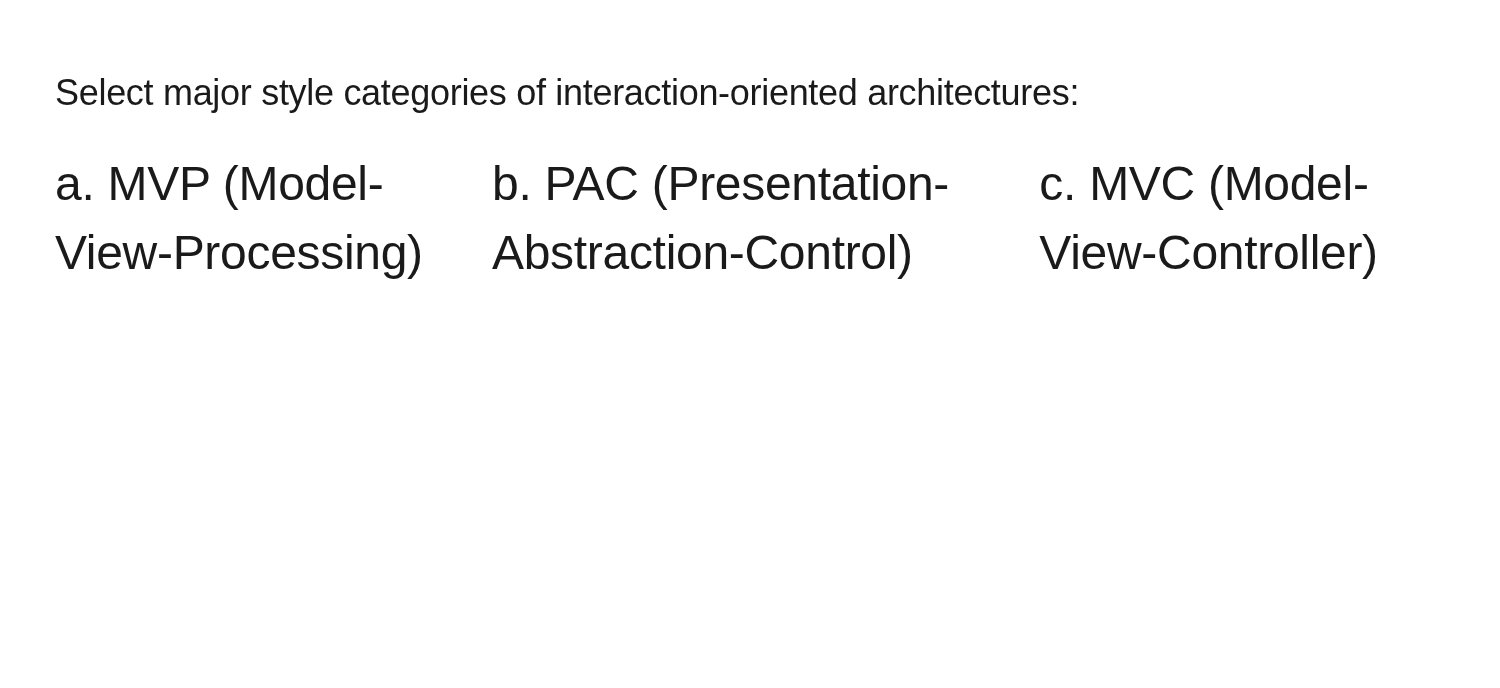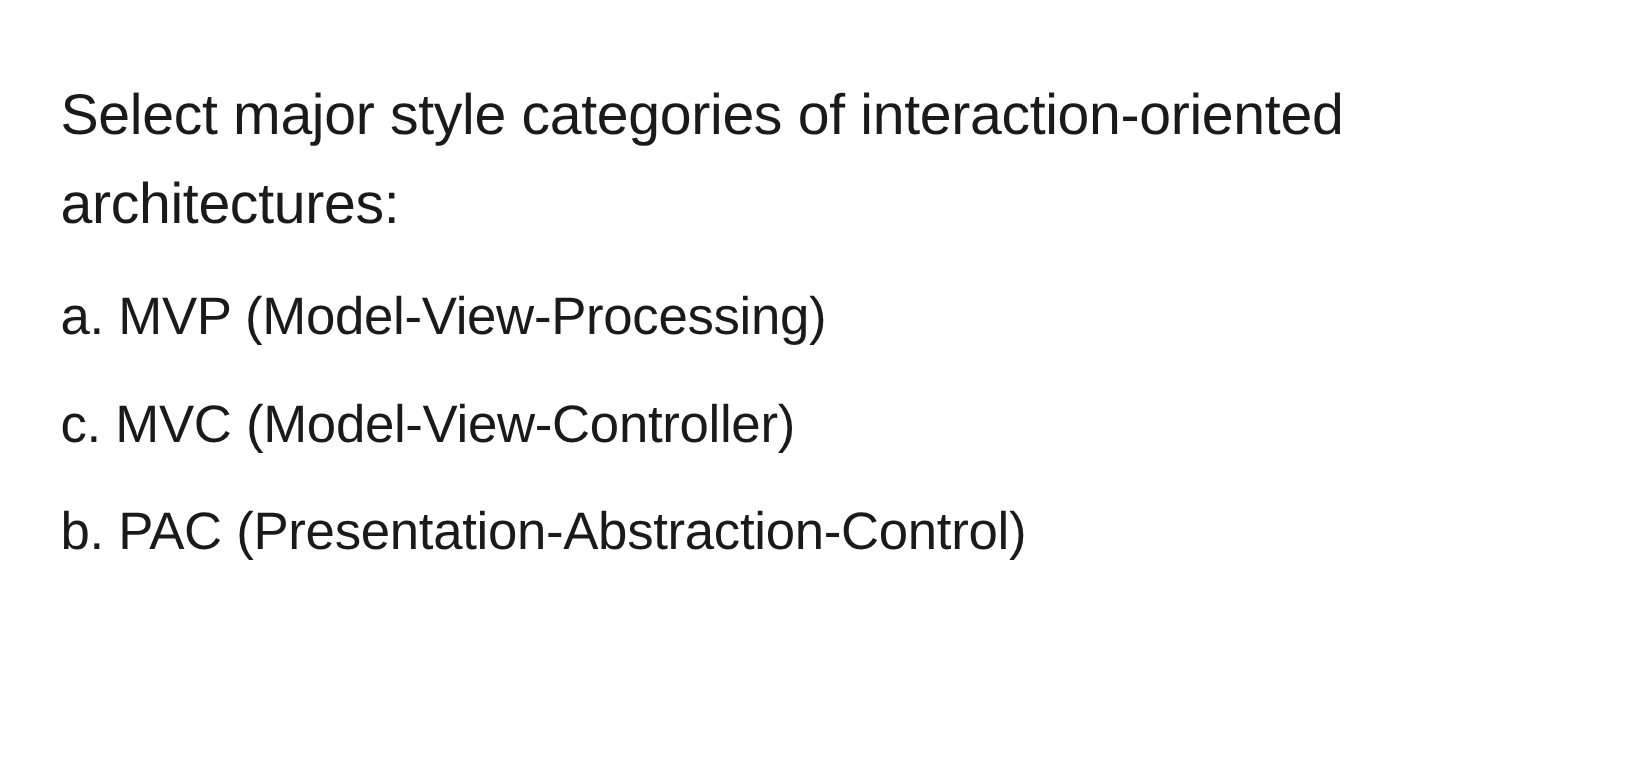--- a/index.html
+++ b/index.html
@@ -9,49 +9,49 @@
     }
     body {
       font-family: -apple-system, BlinkMacSystemFont, "Segoe UI", Helvetica, Arial, sans-serif;
       background: #ffffff;
       color: #1a1a1a;
       width: 1500px;
       height: 688px;
       padding: 65px 55px;
     }
     .question-text {
-      font-size: 52px;
+      font-size: 36px;
       line-height: 1.55;
       font-weight: 400;
       margin-bottom: 28px;
       letter-spacing: -0.3px;
     }
     .options {
       display: flex;
-      flex-direction: column;
-      gap: 28px;
+      flex-direction: row;
+      gap: 14px;
     }
     .option {
       font-size: 48px;
       line-height: 1.45;
       font-weight: 400;
       letter-spacing: -0.3px;
     }
   </style>
 </head>
 <body>
 
 <div class="question-text">Select major style categories of interaction-oriented architectures:</div>
 
 <div class="options">
   <div class="option">
     <span>a.</span>
     <span>MVP (Model-View-Processing)</span>
   </div>
   <div class="option">
+    <span>b.</span>
+    <span>PAC (Presentation-Abstraction-Control)</span>
+  </div>
+  <div class="option">
     <span>c.</span>
     <span>MVC (Model-View-Controller)</span>
-  </div>
-  <div class="option">
-    <span>b.</span>
-    <span>PAC (Presentation-Abstraction-Control)</span>
   </div>
 </div>
 
 </body></html>

